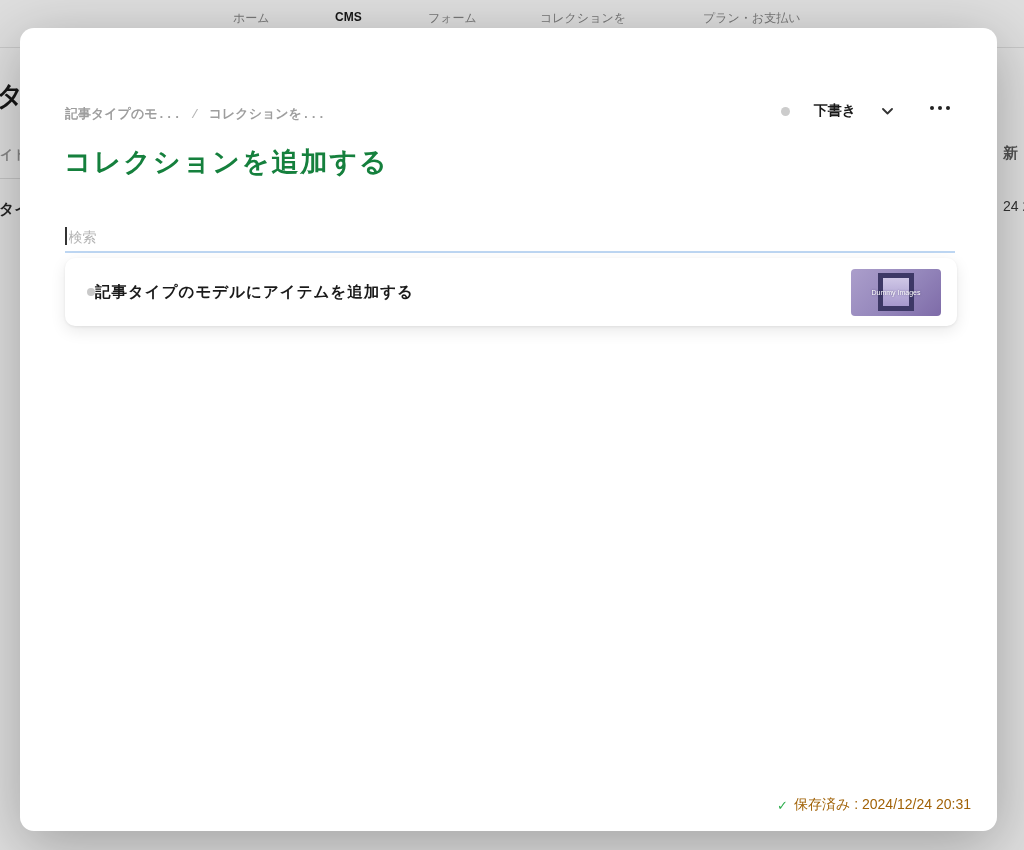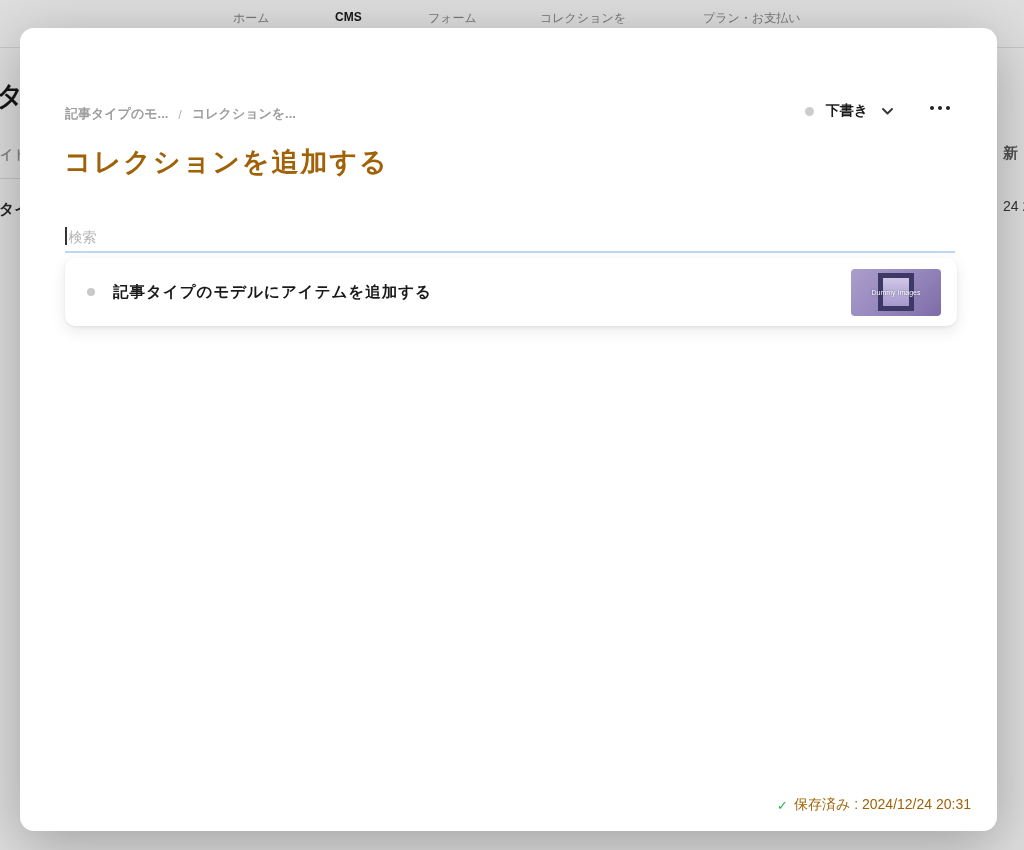--- a/index.html
+++ b/index.html
@@ -29,47 +29,47 @@
   .frag-right-date{left:1003px;top:198px;font-size:14px;color:#3a3a3a;}
 
   
   .overlay{position:absolute;inset:0;background:rgba(0,0,0,0.13);z-index:1;}
 
   
   .modal{position:absolute;left:20px;top:28px;width:977px;height:803px;background:#fff;
     border-radius:14px;box-shadow:0 14px 60px rgba(0,0,0,0.28);z-index:2;}
 
   .breadcrumb{position:absolute;left:45px;top:77px;display:flex;align-items:center;gap:10px;
-    font-size:13px;font-weight:600;color:#9e9e9e;}
+    font-size:13px;font-weight:600;color:#9e9e9e;font-family:Liberation Mono, monospace;}
   .breadcrumb .crumb{cursor:pointer;}
   .breadcrumb .sep{color:#b5b5b5;font-weight:400;}
 
-  .status-group{position:absolute;top:74px;right:104px;display:flex;align-items:center;gap:12px;cursor:pointer;}
+  .status-group{position:absolute;top:74px;right:104px;display:flex;align-items:center;gap:24px;cursor:pointer;}
   .dot{width:9px;height:9px;border-radius:50%;background:var(--status_dot);}
   .status-label{font-size:14px;font-weight:700;color:#1a1a1a;}
   .chevron{display:flex;margin-left:2px;}
 
   .menu-btn{position:absolute;top:78px;right:47px;display:flex;gap:4px;align-items:center;cursor:pointer;}
   .menu-btn i{width:4px;height:4px;border-radius:50%;background:#222;display:block;}
 
   .modal-title{position:absolute;left:44px;top:116px;font-size:27px;font-weight:700;
-    color:#a16207;letter-spacing:2px;}
+    color:#15803d;letter-spacing:2px;}
 
   .search-box{position:absolute;left:45px;top:183px;width:890px;height:42px;
     border-bottom:2px solid var(--search_underline);display:flex;align-items:flex-end;padding-bottom:6px;}
   .caret{width:1.5px;height:18px;background:#333;margin-right:2px;}
   .search-input{border:none;outline:none;flex:1;font-size:14px;color:#333;background:transparent;
     font-family:inherit;}
   .search-input::placeholder{color:#b3b3b3;}
 
   .list-card{position:absolute;left:45px;top:230px;width:892px;height:68px;background:#fff;
     border-radius:10px;box-shadow:0 1px 3px rgba(0,0,0,0.07),0 5px 16px rgba(0,0,0,0.09);
     display:flex;align-items:center;padding:0 16px 0 22px;cursor:pointer;}
   .item-dot{width:8px;height:8px;border-radius:50%;background:#c9c9c9;flex:0 0 auto;}
-  .item-label{margin-left:18px;font-size:15.5px;font-weight:700;color:#1a1a1a;letter-spacing:1px;}
+  .item-label{font-size:15.5px;font-weight:700;color:#1a1a1a;letter-spacing:1px;}
   .thumb{margin-left:auto;width:90px;height:47px;border-radius:4px;position:relative;overflow:hidden;
     background:linear-gradient(135deg,var(--thumb_grad_start) 0%,#9486bb 55%,var(--thumb_grad_end) 100%);}
   .thumb-square{position:absolute;left:50%;top:50%;transform:translate(-50%,-50%);
     width:36px;height:38px;border:5px solid var(--thumb_square_border);
     background:linear-gradient(180deg,#cfc7e6 0%,#a698cd 100%);}
   .thumb-text{position:absolute;left:0;right:0;top:50%;transform:translateY(-50%);
     text-align:center;font-size:7px;color:#fff;text-shadow:0 0 2px rgba(40,30,80,0.6);white-space:nowrap;}
 
   .save-status{position:absolute;right:26px;top:768px;display:flex;align-items:center;gap:6px;}
   .check-icon{color:var(--check_green);font-size:13px;font-weight:700;}

